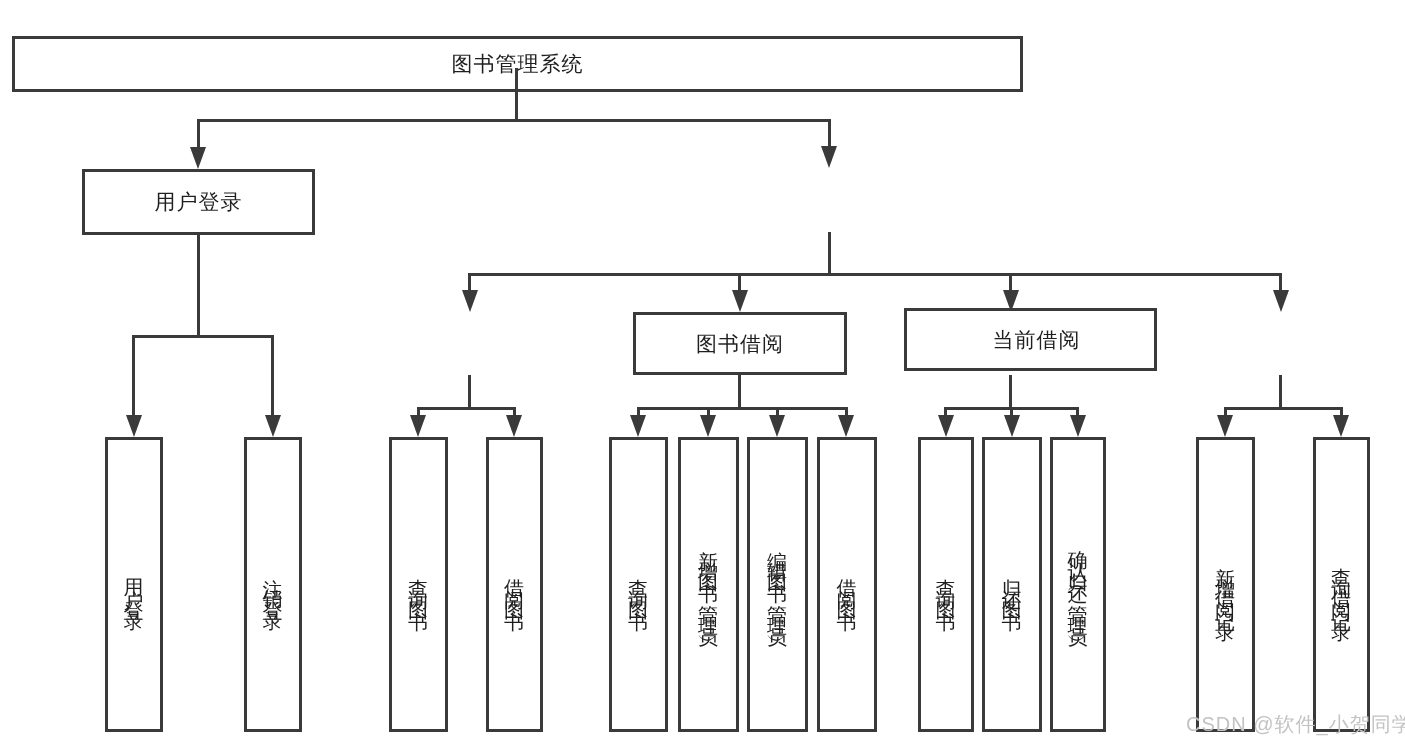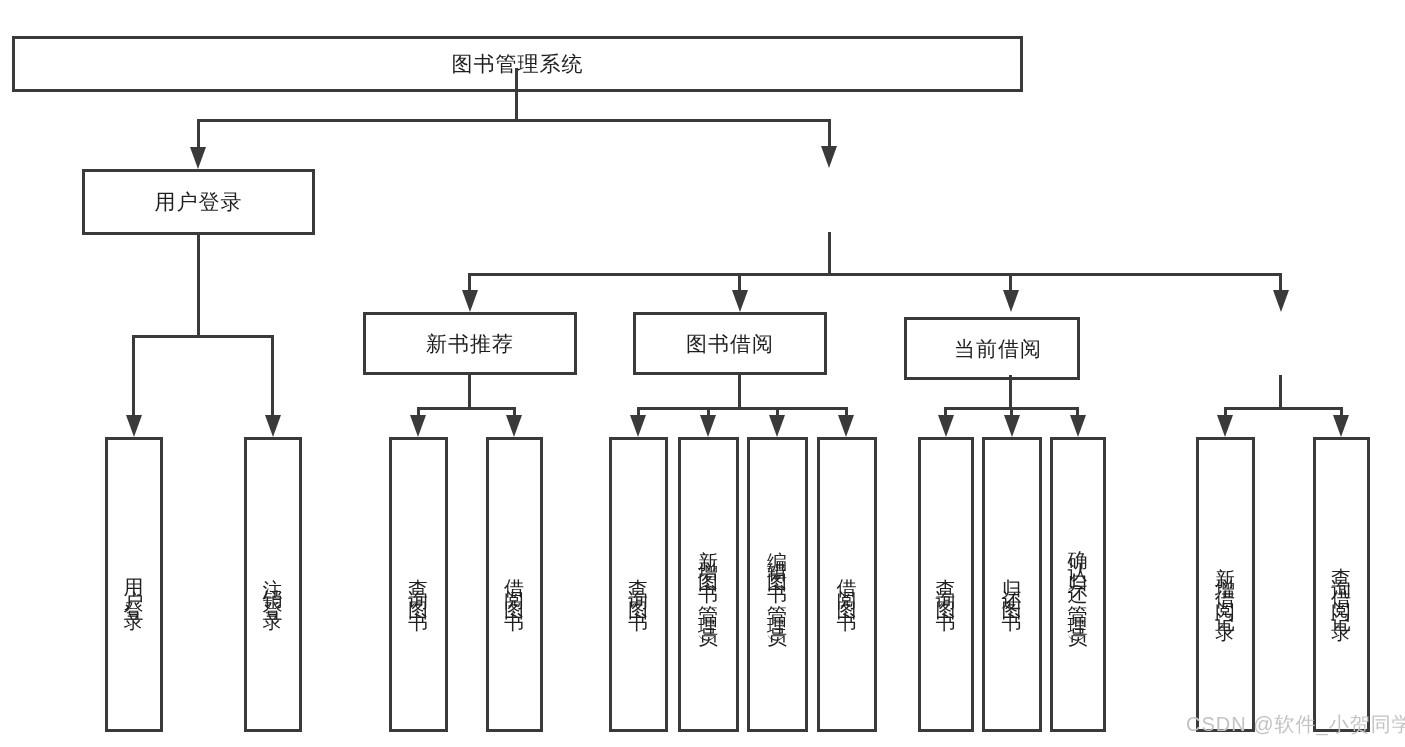--- a/index.html
+++ b/index.html
@@ -61,27 +61,24 @@
   <div class="hline" style="left:470px;top:273px;width:811px;"></div>
   <div class="vline" style="left:468px;top:273px;height:17px;"></div>
   <div class="arrow" style="left:462px;top:290px;"></div>
   <div class="vline" style="left:738px;top:273px;height:17px;"></div>
   <div class="arrow" style="left:732px;top:290px;"></div>
   <div class="vline" style="left:1009px;top:273px;height:17px;"></div>
   <div class="arrow" style="left:1003px;top:290px;"></div>
   <div class="vline" style="left:1279px;top:273px;height:17px;"></div>
   <div class="arrow" style="left:1273px;top:290px;"></div>
 
-  <div class="box" style="left:363px;top:312px;width:214px;height:63px;">
-    <span class="hlabel">新书推荐</span>
-  </div>
-  <div class="box" style="left:633px;top:312px;width:194px;height:63px;">
+  <div class="box" style="left:633px;top:312px;width:214px;height:63px;">
     <span class="hlabel">图书借阅</span>
   </div>
-  <div class="box" style="left:904px;top:317px;width:176px;height:63px;padding-left:12px;">
+  <div class="box" style="left:904px;top:308px;width:253px;height:63px;padding-left:12px;">
     <span class="hlabel">当前借阅</span>
   </div>
 
   <div class="vline" style="left:468px;top:375px;height:32px;"></div>
   <div class="hline" style="left:417px;top:407px;width:98px;"></div>
   <div class="vline" style="left:417px;top:407px;height:9px;"></div>
   <div class="arrow" style="left:410px;top:415px;"></div>
   <div class="vline" style="left:513px;top:407px;height:9px;"></div>
   <div class="arrow" style="left:506px;top:415px;"></div>
 

